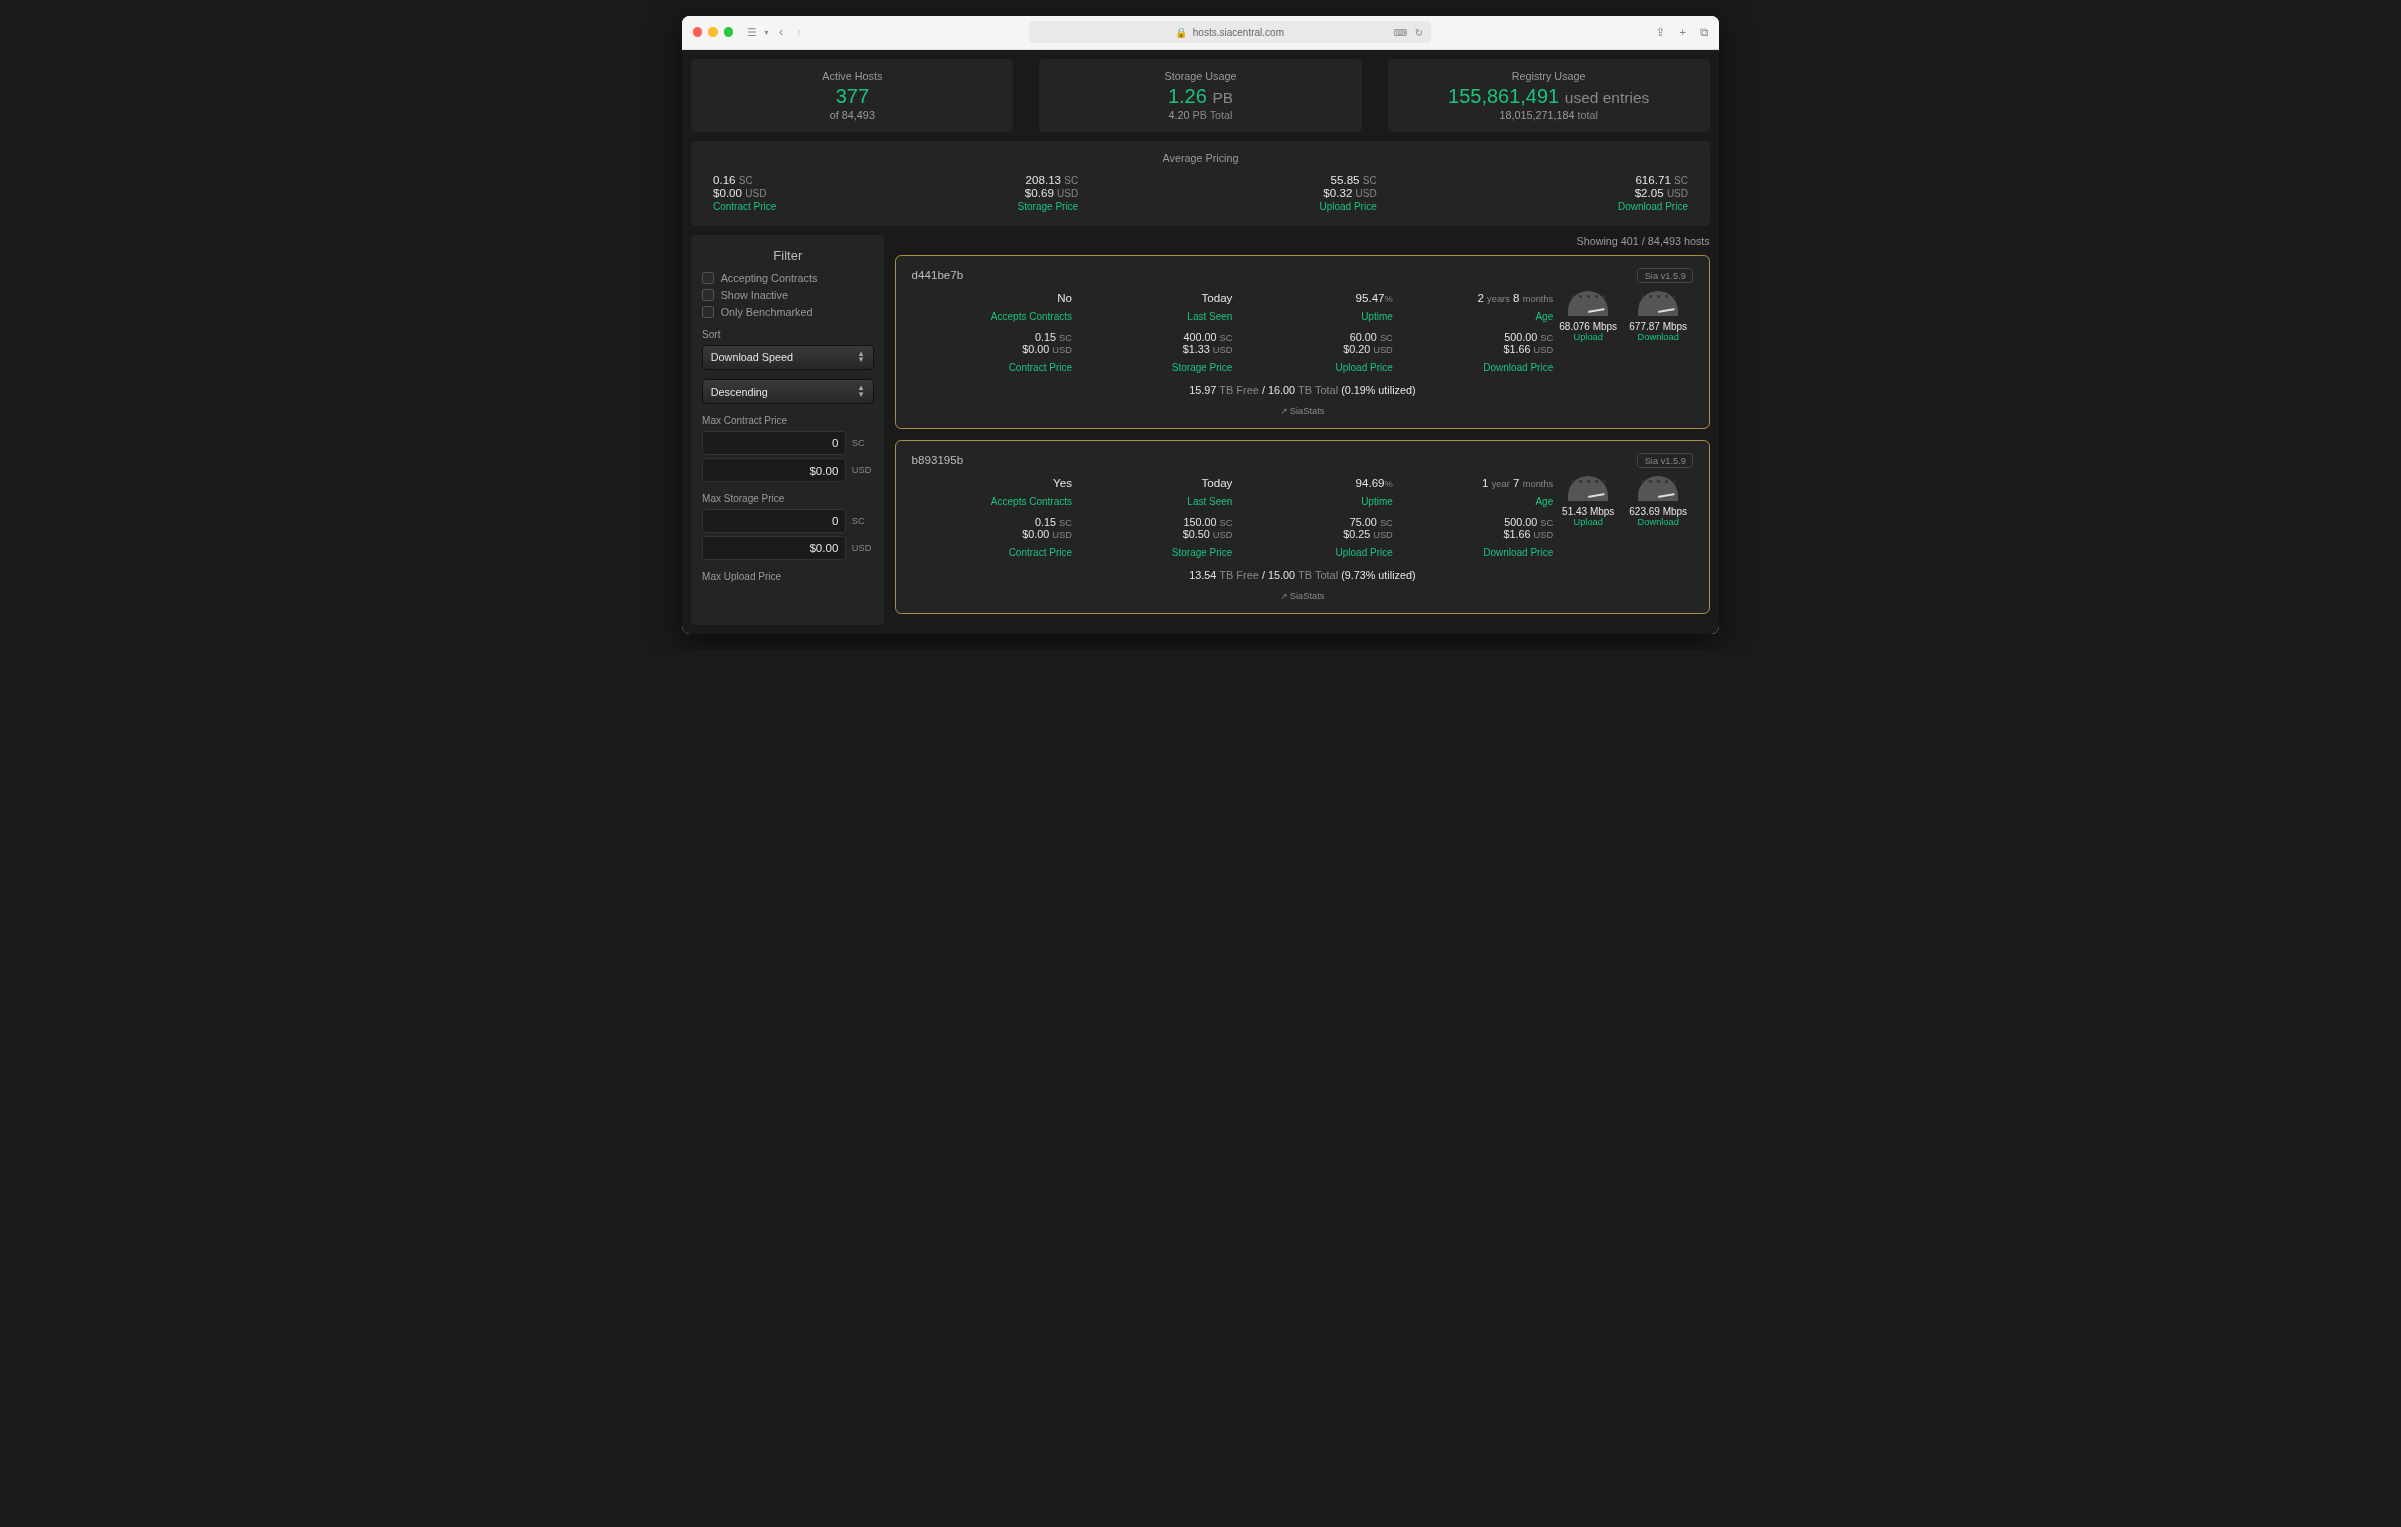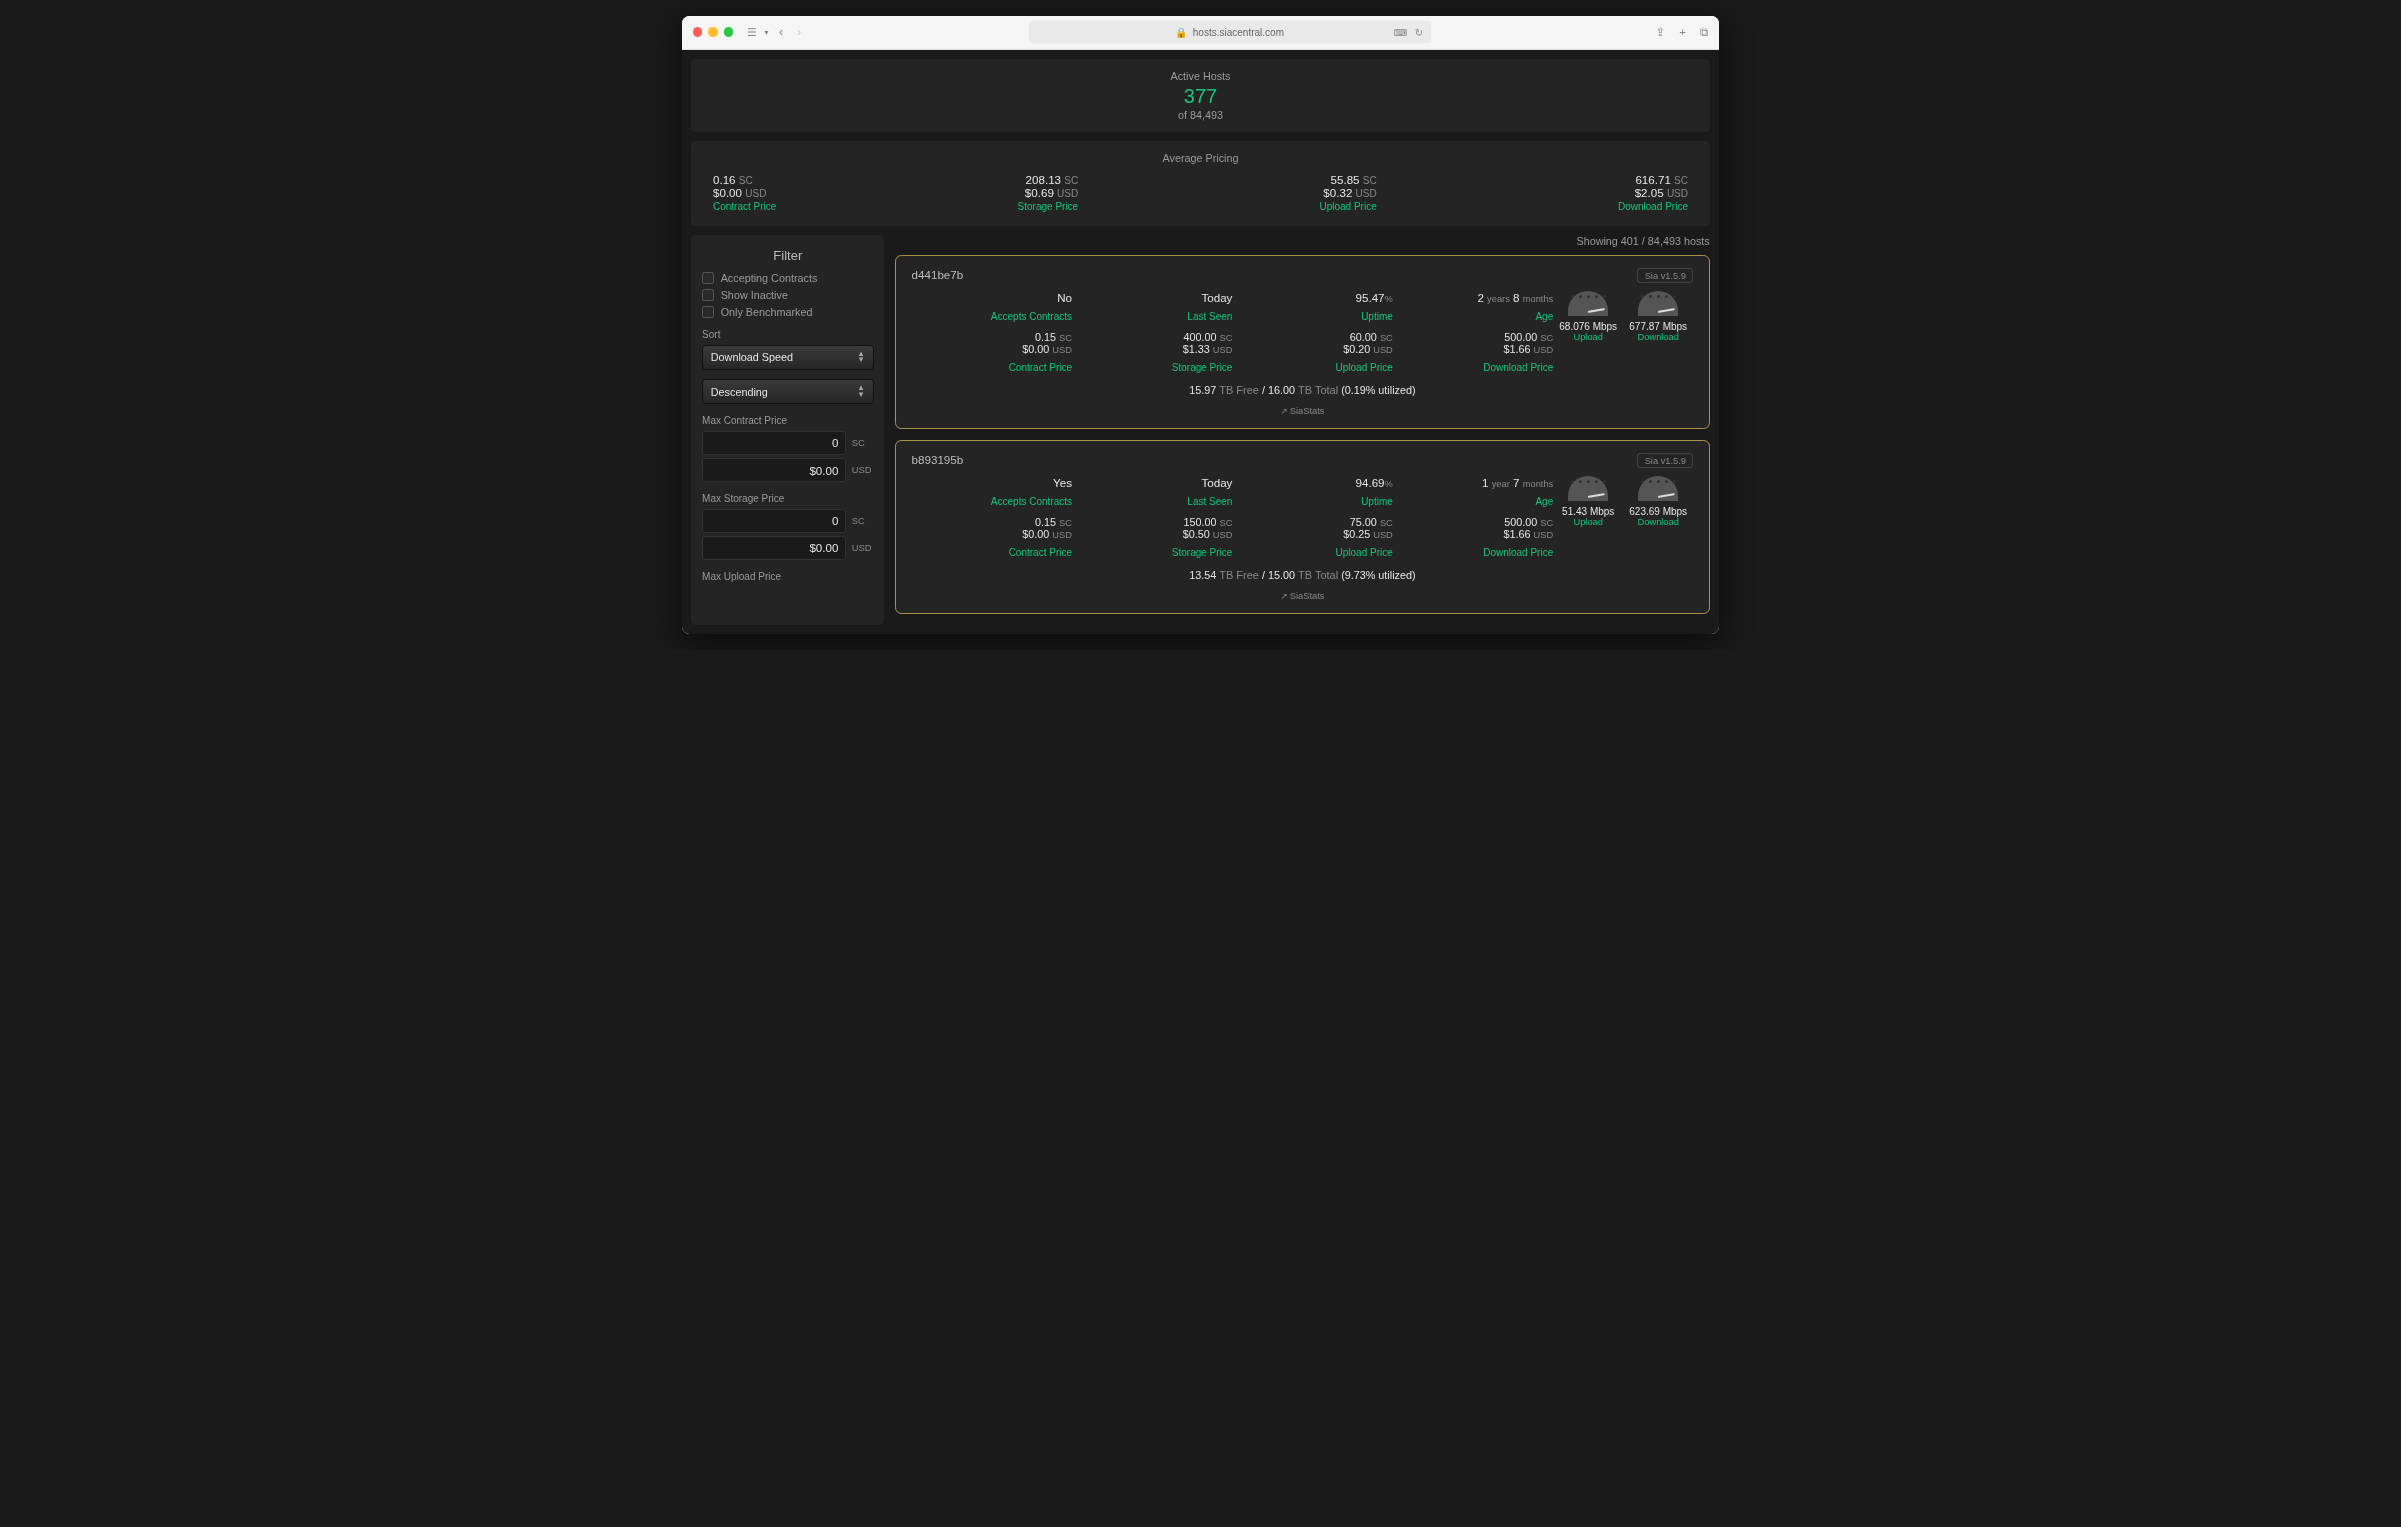--- a/index.html
+++ b/index.html
@@ -209,20 +209,38 @@
   <div class="content">
 
     <div class="stats-row">
       <div class="stat-card">
         <div class="stat-title">Active Hosts</div>
         <div class="stat-main">377</div>
         <div class="stat-sub">
           <span>of </span><span>84,493</span>
         </div>
       </div>
+      <div class="stat-card">
+        <div class="stat-title">Storage Usage</div>
+        <div class="stat-main">
+          <span>1.26</span> <span class="unit">PB</span>
+        </div>
+        <div class="stat-sub">
+          <span>4.20</span> <span class="unit">PB Total</span>
+        </div>
+      </div>
+      <div class="stat-card">
+        <div class="stat-title">Registry Usage</div>
+        <div class="stat-main">
+          <span>155,861,491</span> <span class="unit">used entries</span>
+        </div>
+        <div class="stat-sub">
+          <span>18,015,271,184</span> <span class="unit">total</span>
+        </div>
+      </div>
     </div>
 
     <div class="pricing-card">
       <div class="pricing-title">Average Pricing</div>
       <div class="pricing-grid">
         <div class="price-col">
           <div class="price-sc"><span>0.16</span> <span class="unit">SC</span></div>
           <div class="price-usd"><span>$0.00</span> <span class="unit">USD</span></div>
           <div class="price-label">Contract Price</div>
         </div>

